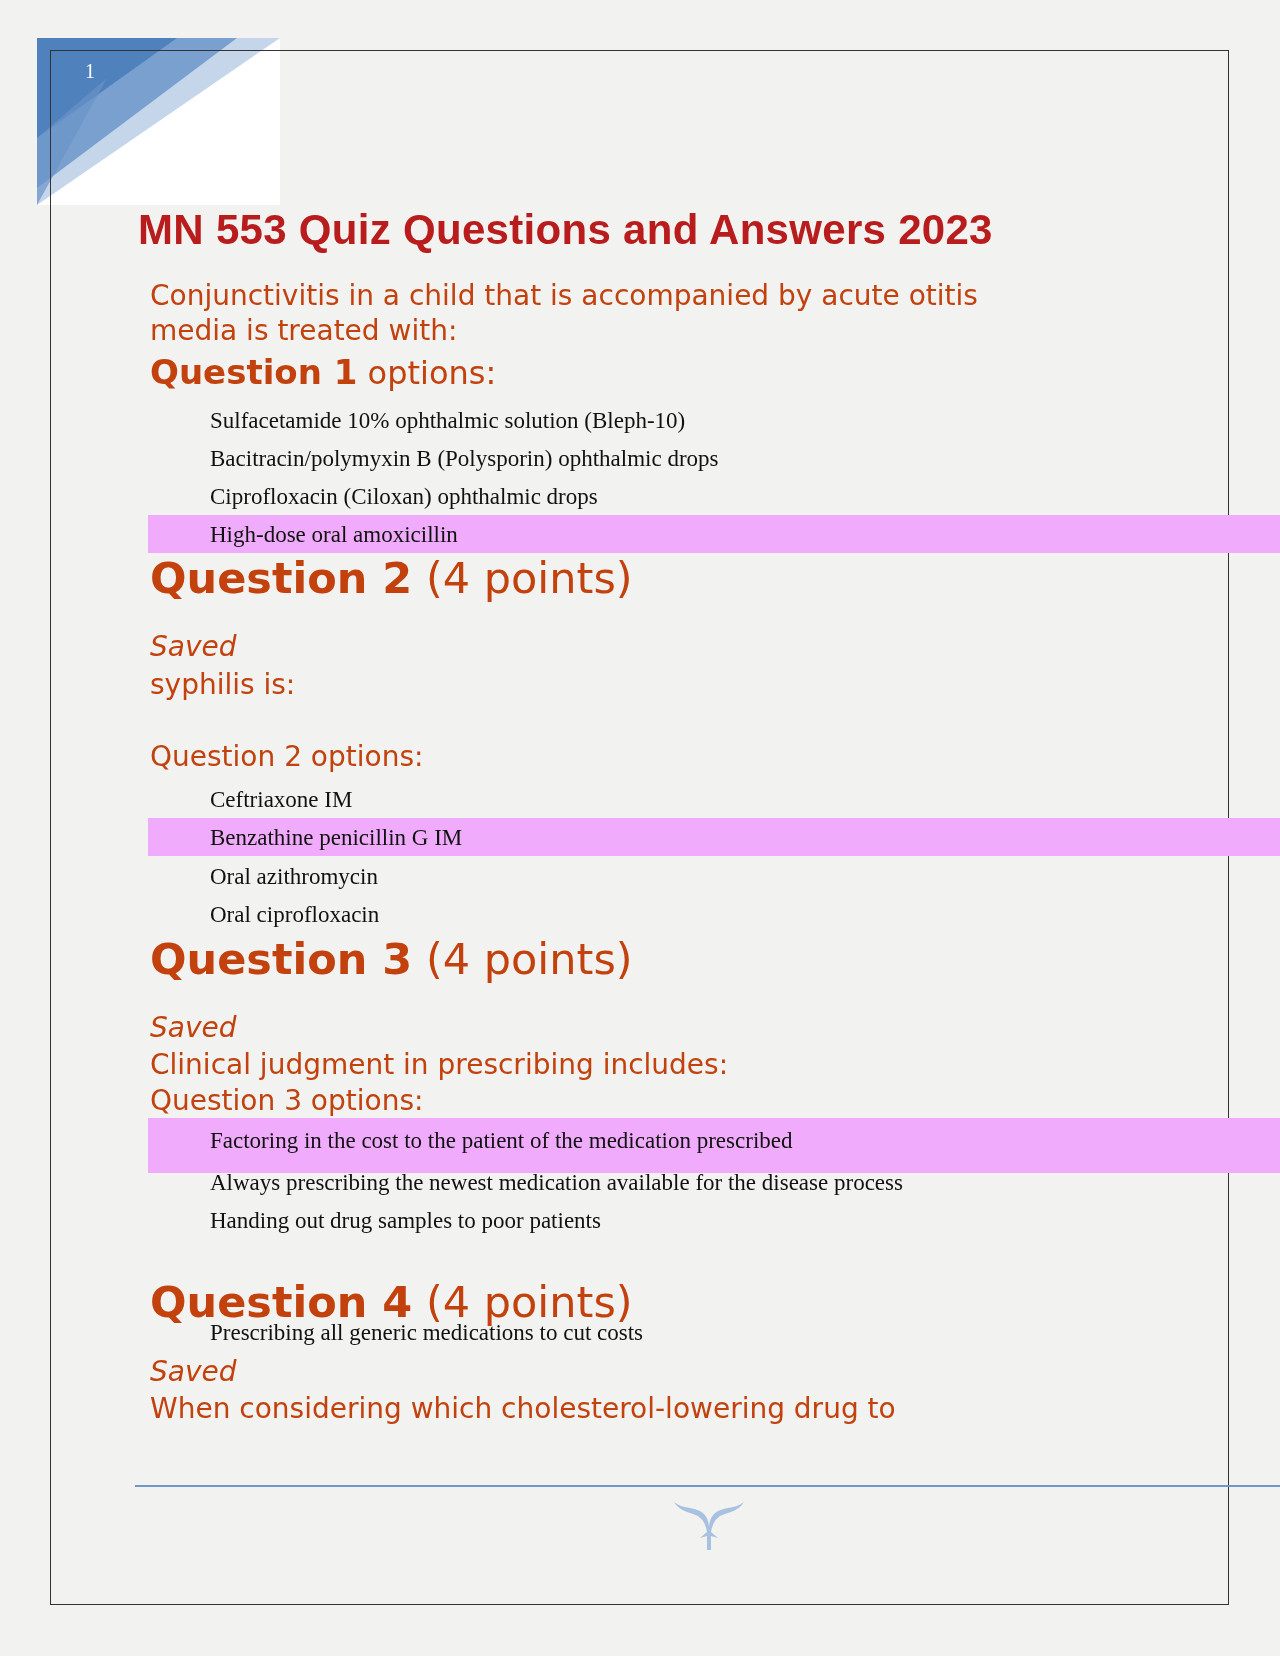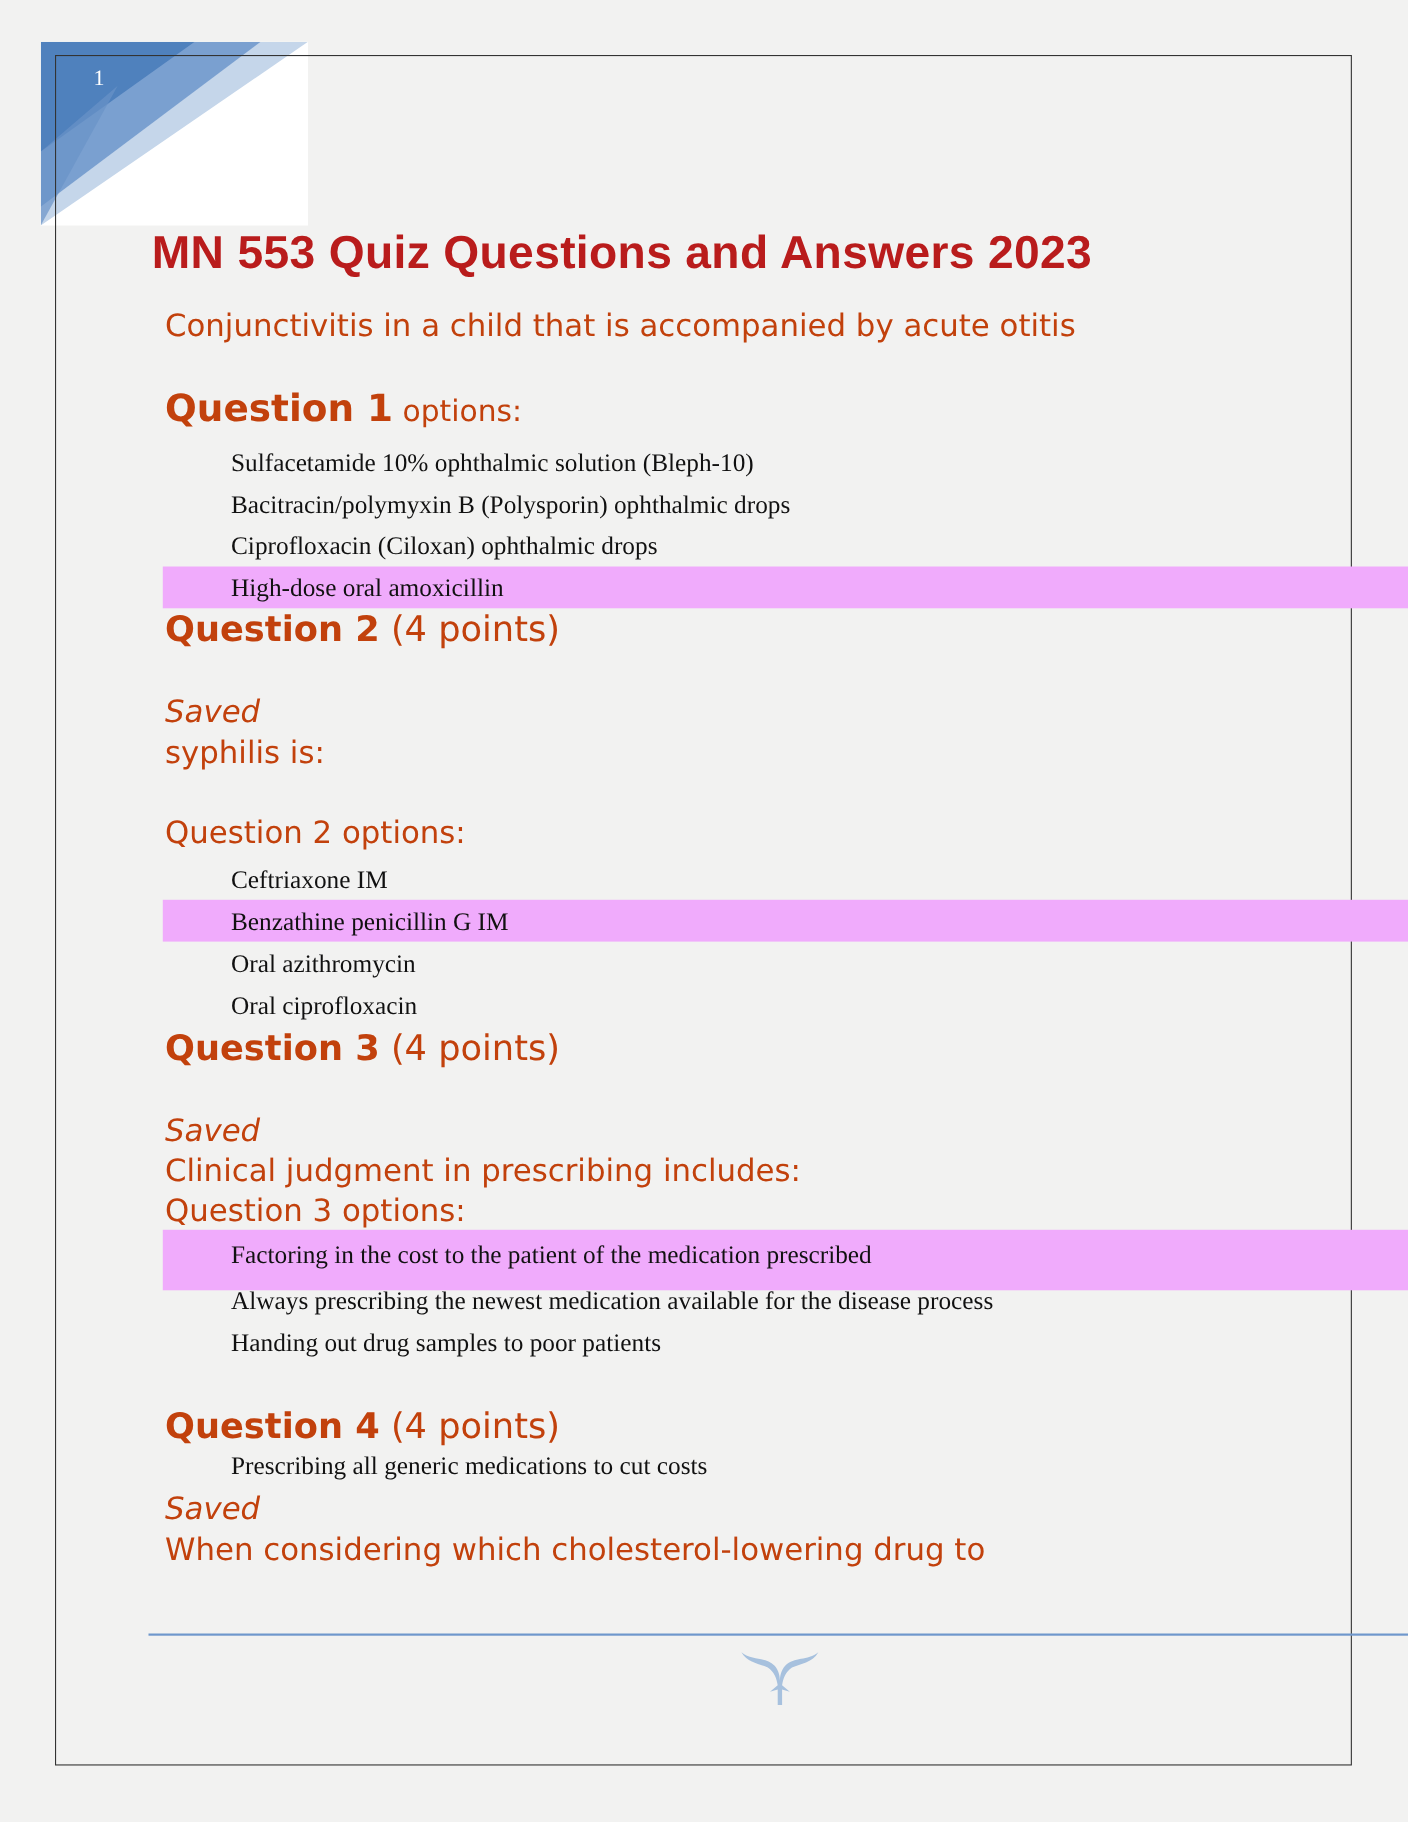--- a/index.html
+++ b/index.html
@@ -4,21 +4,21 @@
 <style>
   html, body { margin:0; padding:0; }
   body { width:1280px; height:1656px; background:#f2f2f1; position:relative; overflow:hidden; font-family:"DejaVu Sans", sans-serif; }
   .corner { position:absolute; left:37px; top:38px; width:243px; height:167px; background:#ffffff; overflow:hidden; }
   .corner svg { position:absolute; left:0; top:0; }
   .page-num { position:absolute; left:85px; top:60px; color:#fff; font-family:"Liberation Serif", serif; font-size:20px; }
   .frame { position:absolute; left:50px; top:50px; width:1179px; height:1555px; border:1.5px solid #333; box-sizing:border-box; }
   .title { position:absolute; left:138px; top:206px; font-family:"Liberation Sans", sans-serif; font-weight:bold; font-size:42px; color:#b91c1c; letter-spacing:0.3px; white-space:nowrap; }
   .q { position:absolute; left:150px; color:#c2410c; font-family:"DejaVu Sans", sans-serif; white-space:nowrap; }
   .prompt { font-size:28px; line-height:35px; }
-  .qhead { font-size:32px; font-weight:bold; }
+  .qhead { font-size:43px; font-weight:bold; }
   .qhead .pts { font-weight:normal; }
   .saved { font-size:28px; font-style:italic; }
   .opt { position:absolute; left:148px; width:1132px; height:38px; font-family:"Liberation Serif", serif; font-size:23px; color:#111; }
   .opt span { position:absolute; left:62px; top:7px; white-space:nowrap; }
   .opt.sel { background:#f0abfc; }
   .footline { position:absolute; left:135px; top:1485px; width:1145px; height:2px; background:#6f97cc; }
   .ornament { position:absolute; left:672px; top:1500px; }
 </style>
 </head>
 <body>
@@ -32,23 +32,24 @@
   </svg>
 </div>
 <div class="page-num">1</div>
 
 <div class="frame"></div>
 
 <div class="title">MN 553 Quiz Questions and Answers 2023</div>
 
 <div class="q prompt" style="top:278px;">
   <div>Conjunctivitis in a child that is accompanied by acute otitis</div>
+  <div>media is treated with:</div>
 </div>
 <div class="q" style="top:352px;">
-  <span class="qhead" style="font-size:34px;">Question  1</span><span style="font-size:27px;"> options:</span>
+  <span class="qhead" style="font-size:34px;">Question  1</span><span style="font-size:32px;"> options:</span>
 </div>
 <div class="opt" style="top:401px;">
     <span>Sulfacetamide 10% ophthalmic solution (Bleph-10)</span>
   </div>
 <div class="opt" style="top:439px;">
     <span>Bacitracin/polymyxin B (Polysporin) ophthalmic drops</span>
   </div>
 <div class="opt" style="top:477px;">
     <span>Ciprofloxacin (Ciloxan) ophthalmic drops</span>
   </div>

